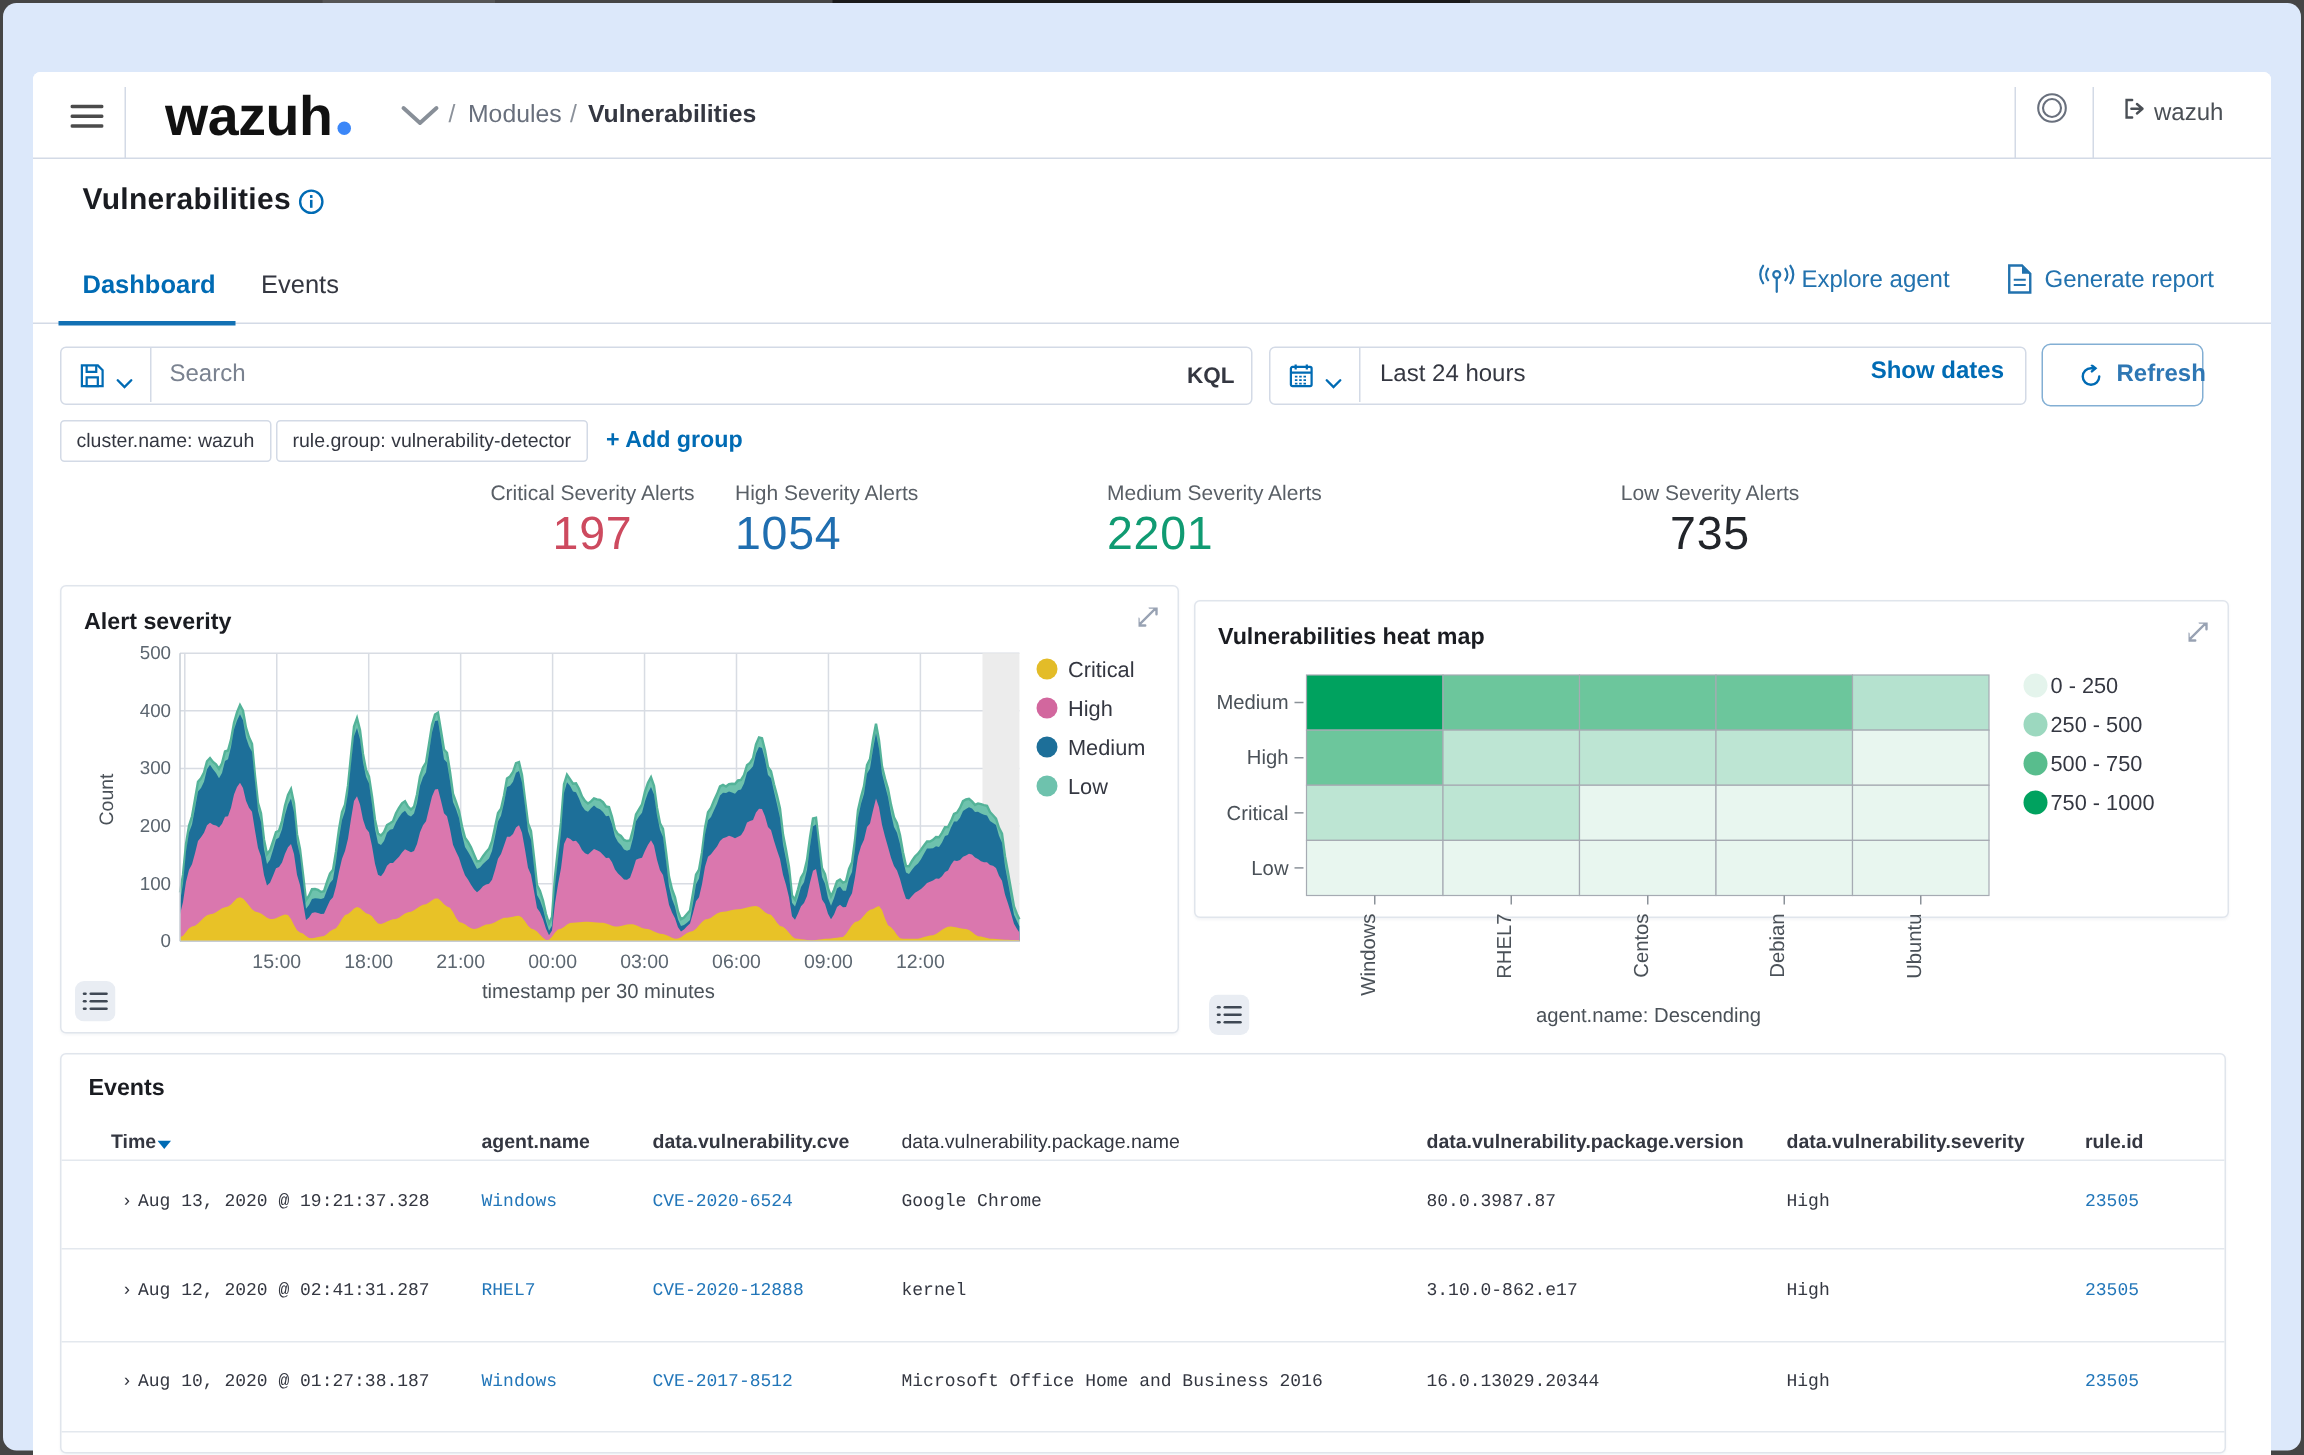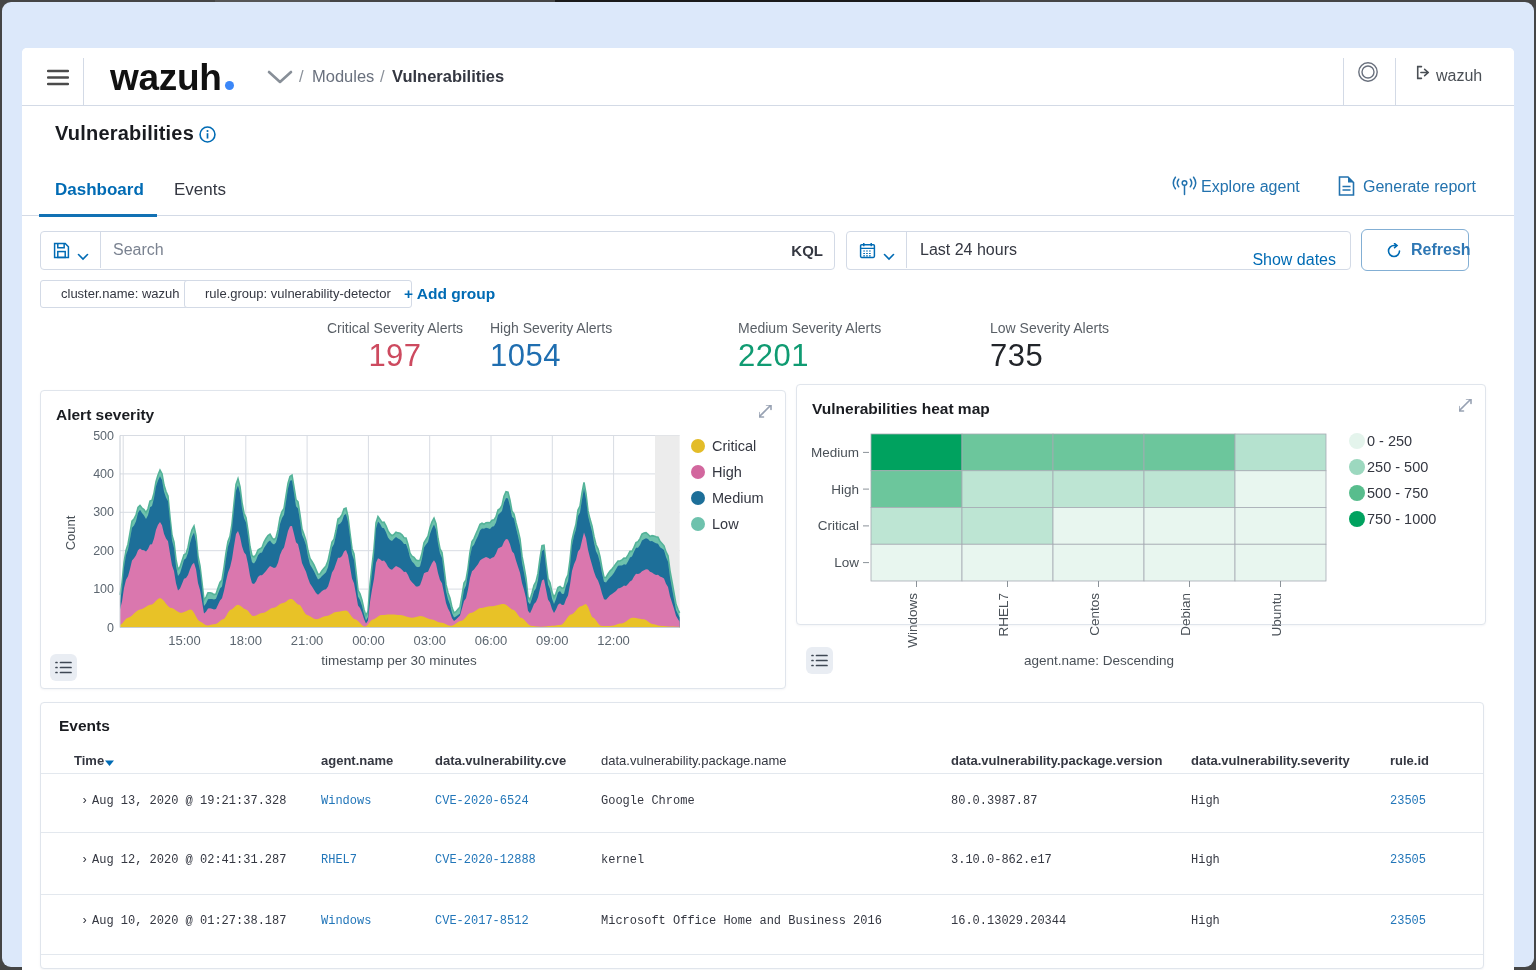--- a/index.html
+++ b/index.html
@@ -2,21 +2,21 @@
 <html><head><meta charset="utf-8"><style>
 * { margin:0; padding:0; box-sizing:border-box; }
 body { width:1536px; height:970px; background:#454545; font-family:"Liberation Sans",sans-serif; position:relative; overflow:hidden; }
 .frame { position:absolute; left:2px; top:2px; width:1532px; height:965px; background:#dce8fa; border-radius:9px; }
 .app { position:absolute; left:20px; top:16px; width:1492px; height:930px; background:#ffffff; border-radius:5px 5px 0 0; overflow:hidden;margin-top:30px; }
 .hdr { position:absolute; left:0; top:0; width:100%; height:58px; background:#fff; border-bottom:1px solid #d3dae6; }
 .titlebar { position:absolute; left:0; top:58px; width:100%; height:110px; background:#fff; border-bottom:1px solid #d3dae6; }
 .panel { position:absolute; background:#fff; border:1px solid #e0e5ec; border-radius:4px; box-shadow:0 1px 2px rgba(120,130,150,0.08); }
 .ptitle { position:absolute; left:15px; top:15px; font-size:15.5px; font-weight:600; color:#1a1c21; }
 .mono { position:absolute; font-family:"Liberation Mono",monospace; font-size:12px; white-space:pre; }
-.pill { position:absolute; top:250px; height:28px; background:#fff; border:1px solid #d3dae6; border-radius:3px; font-size:13px; color:#343741; line-height:26px; padding:0 20px; }
+.pill { position:absolute; top:250px; height:28px; background:#fff; border:1px solid #d3dae6; border-radius:3px; font-size:13px; color:#343741; line-height:26px; padding:0 10px; }
 </style></head><body>
 <div style="position:absolute;left:555px;top:0;width:425px;height:2px;background:#1a1a1a"></div>
 <div style="position:absolute;left:215px;top:0;width:115px;height:3px;background:#555"></div>
 <div class="frame">
 <div class="app">
 
 <div class="hdr">
   <svg width="22" height="17" style="position:absolute;left:25px;top:21px" fill="none" stroke="#4b4b4b" stroke-width="2.4" stroke-linecap="round">
           <line x1="1" y1="2" x2="21" y2="2"></line>
           <line x1="1" y1="8.5" x2="21" y2="8.5"></line>
@@ -93,21 +93,21 @@
               <line x1="4" y1="8.5" x2="12" y2="8.5" stroke-dasharray="1.6 1.1"></line>
               <line x1="4" y1="10.8" x2="12" y2="10.8" stroke-dasharray="1.6 1.1"></line>
               <line x1="4" y1="13" x2="12" y2="13" stroke-dasharray="1.6 1.1"></line>
             </g>
           </svg></div>
   <div style="position:absolute;left:36px;top:15px"><svg width="12" height="8" viewBox="0 0 12 8" fill="none" stroke="#006bb4" stroke-width="1.6" stroke-linecap="round">
             <path d="M1.5,1.5 L6,6 L10.5,1.5"></path>
           </svg></div>
   <div style="position:absolute;left:59px;top:0;width:1px;height:36px;background:#d3dae6"></div>
   <span style="position:absolute;left:73px;top:9px;font-size:16px;color:#343741">Last 24 hours</span>
-  <span style="position:absolute;right:14px;top:19px;font-size:16px;font-weight:400;color:#006bb4">Show dates</span>
+  <span style="position:absolute;right:14px;top:7px;font-size:16px;font-weight:700;color:#006bb4">Show dates</span>
 </div>
 <div style="position:absolute;left:1339px;top:181px;width:108px;height:42px;background:#fff;border:1px solid #83afd4;border-radius:6px">
   <div style="position:absolute;left:24px;top:13px"><svg width="16" height="16" viewBox="0 0 16 16" fill="none" stroke="#006bb4" stroke-width="1.6" stroke-linecap="round">
             <path d="M13.5,8 A5.5,5.5 0 1 1 8,2.5 h2.5"></path>
             <path d="M8.6,0.6 L11,2.5 L8.6,4.6" fill="none"></path>
           </svg></div>
   <span style="position:absolute;left:49px;top:11px;font-size:16px;font-weight:600;color:#2e77b4">Refresh</span>
 </div>
 
 <div class="pill" style="left:18px;top:232px">cluster.name: wazuh</div>
@@ -120,21 +120,21 @@
 <div style="font-size:31px;color:#cd4a5f;margin-top:2px;letter-spacing:0.5px">197</div>
         </div>
         <div style="position:absolute;left:468px;top:290px;width:300px;text-align:left">
 <div style="font-size:14px;color:#595f66">High Severity Alerts</div>
 <div style="font-size:31px;color:#1f6eb0;margin-top:2px;letter-spacing:0.5px">1054</div>
         </div>
         <div style="position:absolute;left:716px;top:290px;width:300px;text-align:left">
 <div style="font-size:14px;color:#595f66">Medium Severity Alerts</div>
 <div style="font-size:31px;color:#109b72;margin-top:2px;letter-spacing:0.5px">2201</div>
         </div>
-        <div style="position:absolute;left:968px;top:290px;width:300px;text-align:left">
+        <div style="position:absolute;left:968px;top:290px;width:300px;text-align:center">
 <div style="font-size:14px;color:#595f66">Low Severity Alerts</div>
 <div style="font-size:31px;color:#22252a;margin-top:2px;letter-spacing:0.5px">735</div>
         </div>
 </div>
 
 <div class="panel" style="left:18px;top:342px;width:746px;height:299px">
 <div class="ptitle">Alert severity</div>
 <svg width="746" height="299" style="position:absolute;left:0;top:0">
 <line x1="79.0" y1="236.5" x2="638.6" y2="236.5" stroke="#d8dce3" stroke-width="1"></line>
           <line x1="79.0" y1="198.1" x2="638.6" y2="198.1" stroke="#d8dce3" stroke-width="1"></line>
@@ -195,21 +195,21 @@
 <line x1="6" y1="18.5" x2="7" y2="18.5"></line>
             <line x1="10.5" y1="18.5" x2="21" y2="18.5"></line>
           </g>
         </svg>
 <svg width="13" height="13" style="position:absolute;right:13px;top:14px">
           <g stroke="#98a2b3" stroke-width="1.6" fill="none" stroke-linecap="round" stroke-linejoin="round">
 <path d="M0,12 L12,0 M7.5,0 L12,0 L12,4.5 M0,7.5 L0,12 L4.5,12"></path>
           </g>
         </svg>
 </div>
-      <div class="panel" style="left:774px;top:336px;width:690px;height:241px">
+      <div class="panel" style="left:774px;top:352px;width:690px;height:212px">
 <div class="ptitle">Vulnerabilities heat map</div>
 <svg width="690" height="298" style="position:absolute;left:0;top:0">
 <rect x="74.0" y="49.00" width="91.0" height="36.75" fill="#00a25f" stroke="#a6abb3" stroke-width="0.8"></rect>
           <rect x="165.0" y="49.00" width="91.0" height="36.75" fill="#6cc69c" stroke="#a6abb3" stroke-width="0.8"></rect>
           <rect x="256.0" y="49.00" width="91.0" height="36.75" fill="#6cc69c" stroke="#a6abb3" stroke-width="0.8"></rect>
           <rect x="347.0" y="49.00" width="91.0" height="36.75" fill="#6cc69c" stroke="#a6abb3" stroke-width="0.8"></rect>
           <rect x="438.0" y="49.00" width="91.0" height="36.75" fill="#b5e2cf" stroke="#a6abb3" stroke-width="0.8"></rect>
           <rect x="74.0" y="85.75" width="91.0" height="36.75" fill="#6cc69c" stroke="#a6abb3" stroke-width="0.8"></rect>
           <rect x="165.0" y="85.75" width="91.0" height="36.75" fill="#bde5d3" stroke="#a6abb3" stroke-width="0.8"></rect>
           <rect x="256.0" y="85.75" width="91.0" height="36.75" fill="#bde5d3" stroke="#a6abb3" stroke-width="0.8"></rect>

